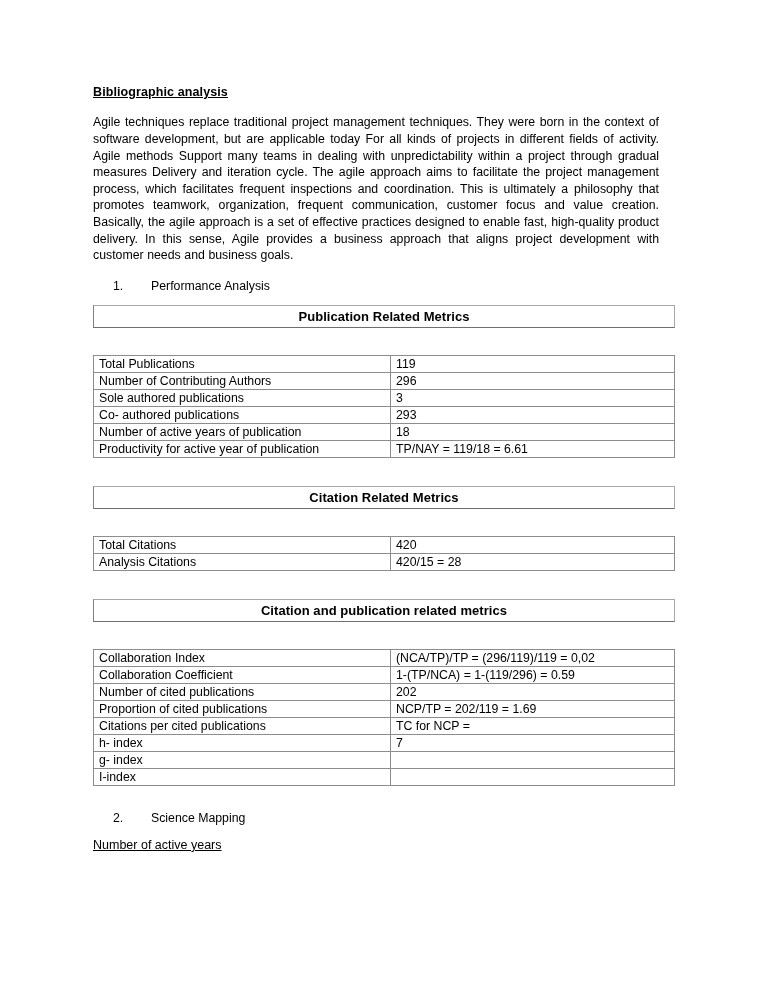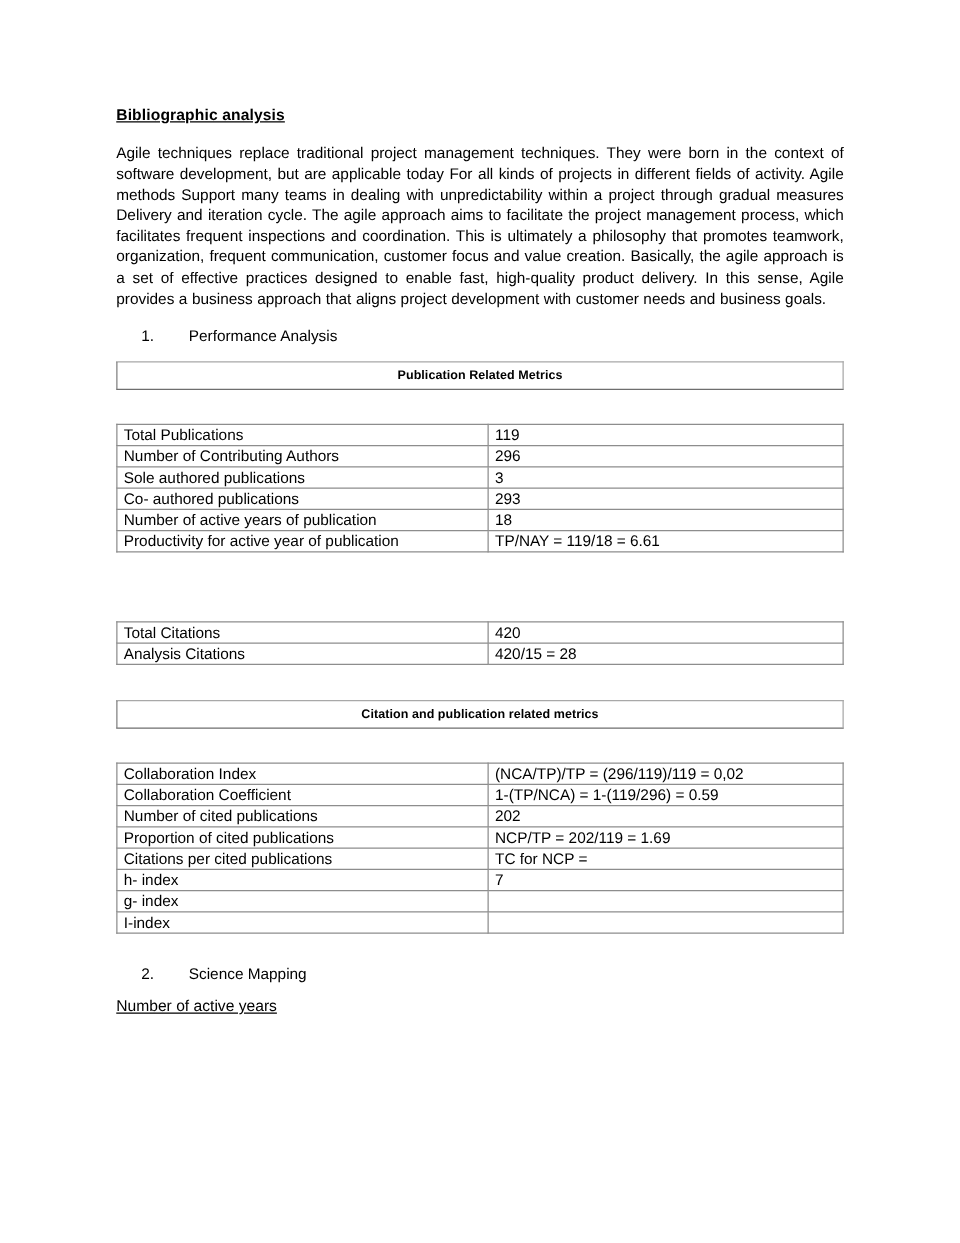--- a/index.html
+++ b/index.html
@@ -35,21 +35,21 @@
     font-size: 12.5px;
     font-weight: normal;
     text-decoration: underline;
     margin: 0 0 13px 0;
     line-height: 1.15;
   }
   .body-para {
     font-size: 12.3px;
     line-height: 16.6px;
     text-align: justify;
-    margin: 0 0 14px 0;
+    margin: 0 16px 14px 0;
     word-spacing: 0.2px;
   }
   .numbered-item {
     font-size: 12.3px;
     line-height: 16.6px;
     margin: 0 0 11px 0;
     padding-left: 20px;
     display: flex;
   }
   .numbered-item .num {
@@ -62,21 +62,21 @@
   
   .metrics-heading {
     width: 100%;
     box-sizing: border-box;
     border-top: 1px solid #a8a8a8;
     border-left: 1px solid #808080;
     border-right: 1px solid #a8a8a8;
     border-bottom: 1px solid #6e6e6e;
     background: #ffffff;
     text-align: center;
-    font-size: 10px;
+    font-size: 13px;
     font-weight: bold;
     padding: 3px 4px 3px 4px;
     line-height: 15px;
     letter-spacing: 0.05px;
   }
   .spacer-sm { height: 27px; }
   .spacer-md { height: 24px; }
   .spacer-after-table { height: 28px; }
 
   table.metrics {
@@ -140,20 +140,21 @@
       </tr>
       <tr>
         <td class="label">Productivity for active year of publication</td>
         <td class="value">TP/NAY = 119/18 = 6.61</td>
       </tr>
     </tbody>
   </table>
 
   <div class="spacer-after-table"></div>
 
+  <div class="metrics-heading">Citation Related Metrics</div>
 
   <div class="spacer-sm"></div>
 
   <table class="metrics">
     <tbody>
       <tr>
         <td class="label">Total Citations</td>
         <td class="value">420</td>
       </tr>
       <tr>

